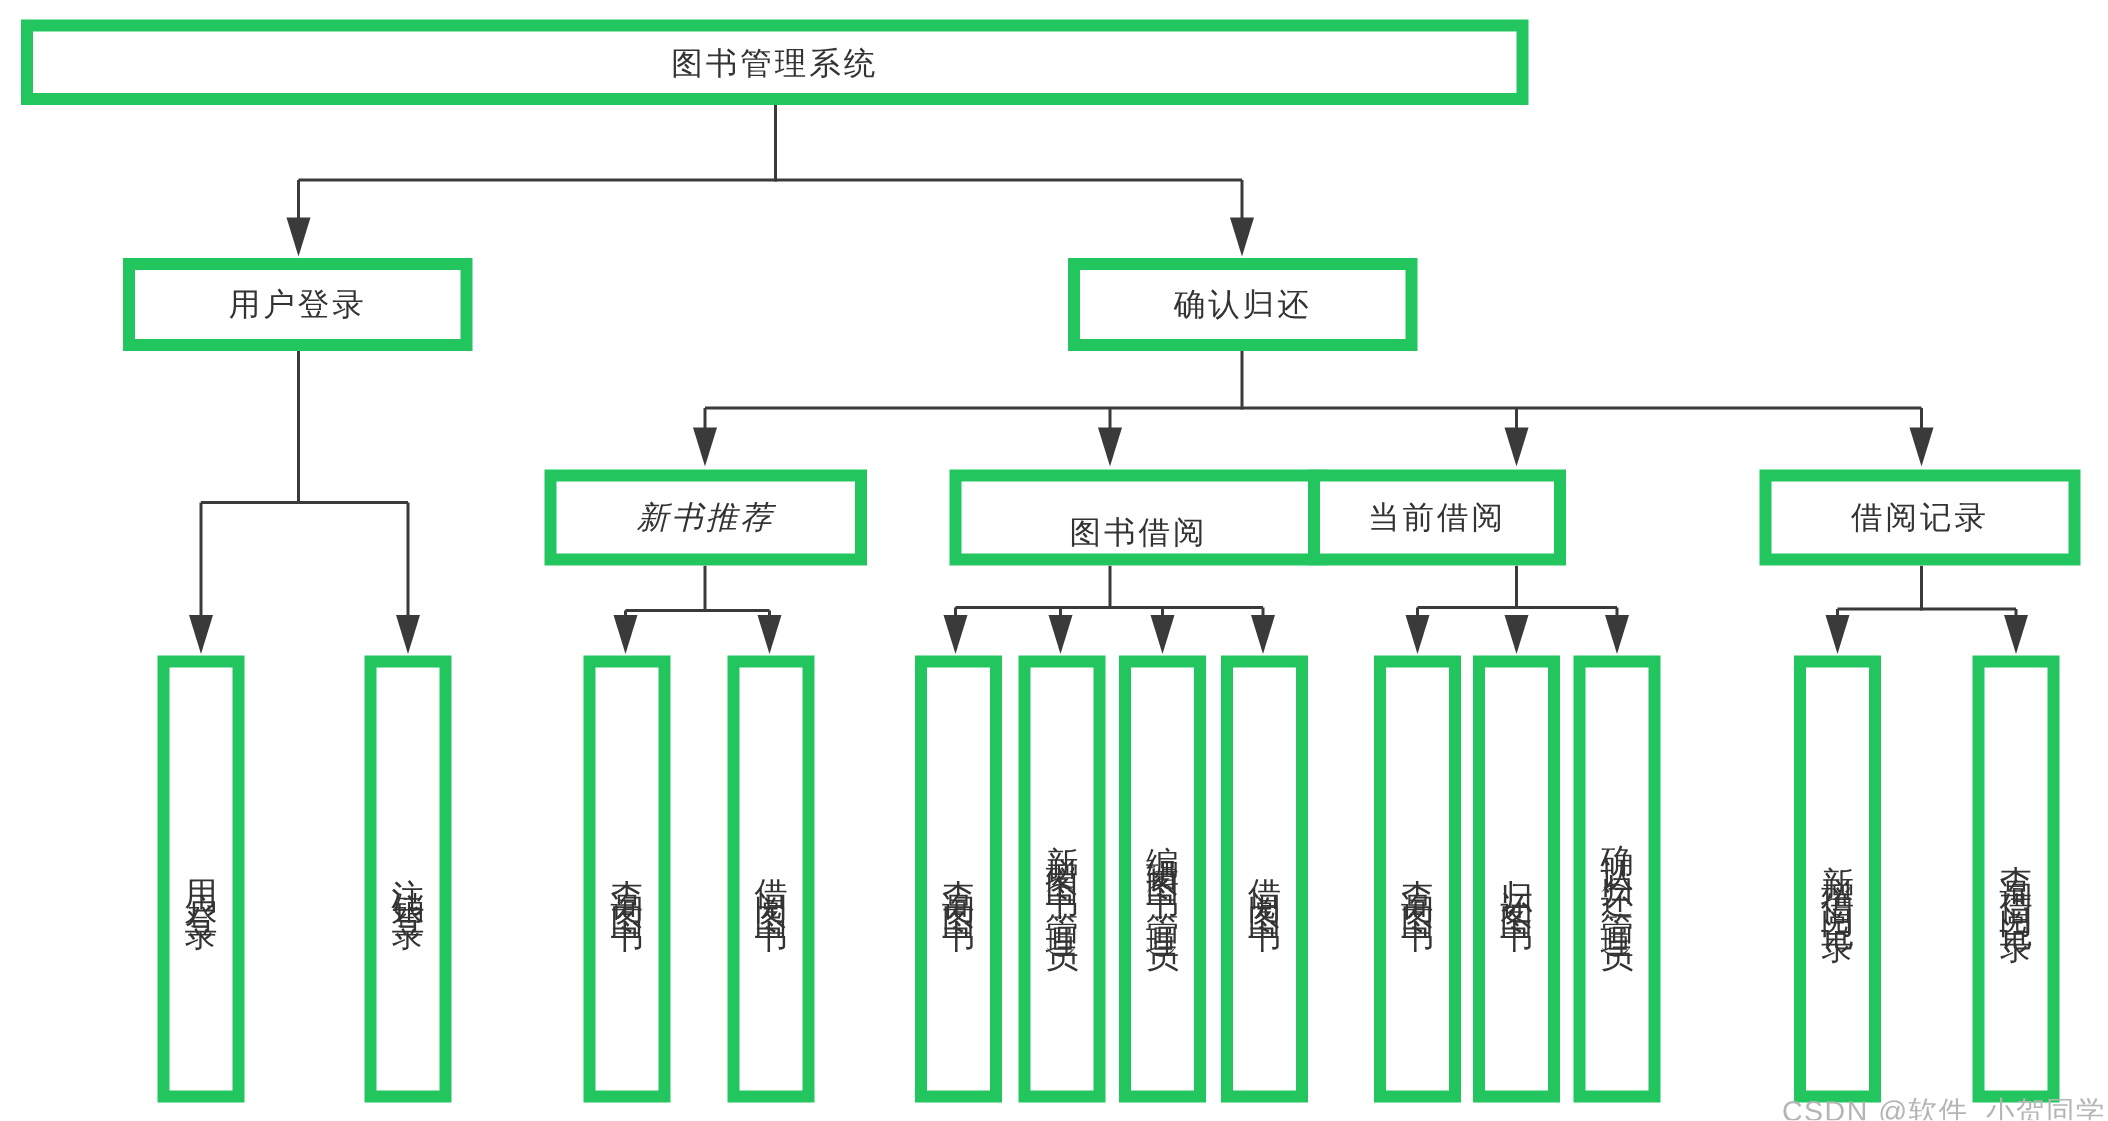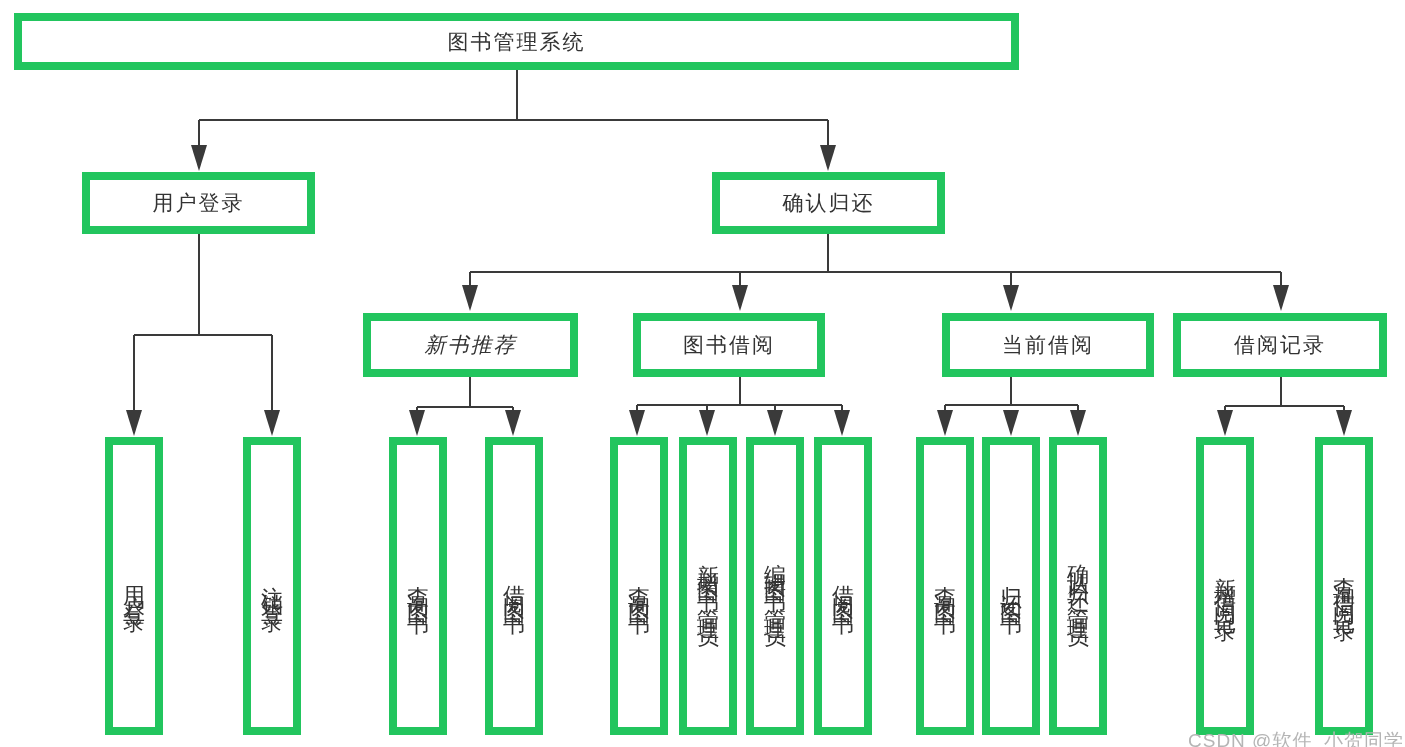--- a/index.html
+++ b/index.html
@@ -31,22 +31,22 @@
     font-size: 21px;
     letter-spacing: 2px;
     white-space: nowrap;
   }
 
   
   .node.root   { left: 14px;   top: 13px;  width: 1005px; height: 57px; }
   .node.l2a    { left: 82px;   top: 172px; width: 233px;  height: 62px; }
   .node.l2b    { left: 712px;  top: 172px; width: 233px;  height: 62px; }
   .node.l3a    { left: 363px;  top: 313px; width: 215px;  height: 64px; font-style: italic; }
-  .node.l3b    { left: 633px;  top: 313px; width: 192px;  height: 64px; }
-  .node.l3c    { left: 942px;  top: 313px; width: 212px;  height: 64px; }
+  .node.l3b    { left: 633px;  top: 313px; width: 252px;  height: 64px; align-items: flex-end; }
+  .node.l3c    { left: 872px;  top: 313px; width: 172px;  height: 64px; }
   .node.l3d    { left: 1173px; top: 313px; width: 214px;  height: 64px; }
 
   
   .node.leaf {
     top: 437px;
     height: 298px;
     width: 58px;
   }
   .node.leaf .vtext {
     writing-mode: vertical-rl;

